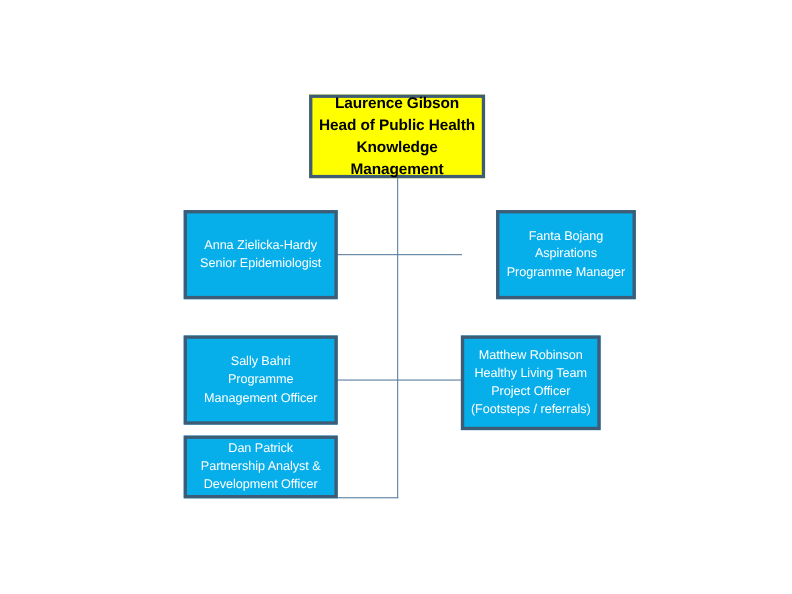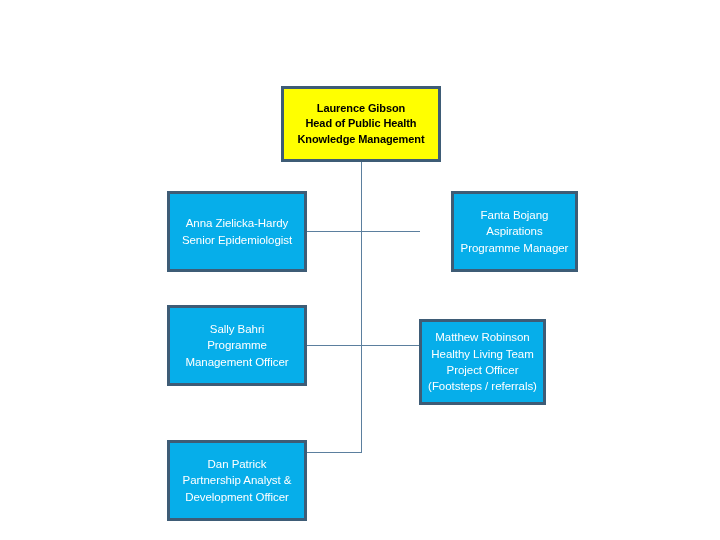--- a/index.html
+++ b/index.html
@@ -32,21 +32,21 @@
     width: 100%;
     padding: 0 4px;
     box-sizing: border-box;
     white-space: pre-line;
   }
   .node.root {
     background: #FFFF00;
     border: 3px solid #3E5C76;
     color: #000000;
     font-weight: bold;
-    font-size: 11px;
+    font-size: 14px;
     letter-spacing: -0.1px;
   }
   .node.staff {
     background: #06AEEA;
     border: 3px solid #3E5C76;
     color: #FFFFFF;
     font-weight: normal;
     font-size: 11.5px;
     letter-spacing: -0.05px;
   }
@@ -81,32 +81,32 @@
     <span class="node-text">Anna Zielicka-Hardy
 Senior Epidemiologist</span>
   </div>
 
   <div class="node staff" style="left:167px; top:305px; width:140px; height:81px;">
     <span class="node-text">Sally Bahri
 Programme
 Management Officer</span>
   </div>
 
-  <div class="node staff" style="left:167px; top:440px; width:140px; height:81px;justify-content:flex-end;">
+  <div class="node staff" style="left:167px; top:396px; width:140px; height:57px;justify-content:flex-end;">
     <span class="node-text">Dan Patrick
 Partnership Analyst &amp;
 Development Officer</span>
   </div>
 
   <div class="node staff" style="left:419px; top:191px; width:127px; height:81px;margin-left:32px;">
     <span class="node-text">Fanta Bojang
 Aspirations
 Programme Manager</span>
   </div>
 
-  <div class="node staff" style="left:419px; top:319px; width:127px; height:86px;">
+  <div class="node staff" style="left:419px; top:305px; width:127px; height:86px;">
     <span class="node-text">Matthew Robinson
 Healthy Living Team
 Project Officer
 (Footsteps / referrals)</span>
   </div>
 
 </div>
 
 </body></html>

